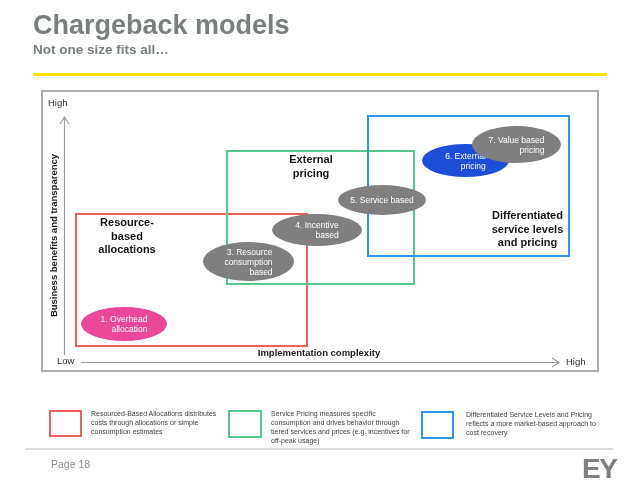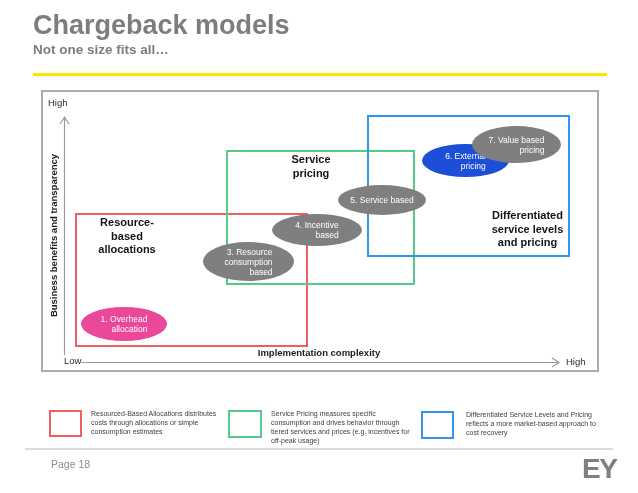--- a/index.html
+++ b/index.html
@@ -44,21 +44,21 @@
 
   <div class="abs canvas"></div>
 
   <div class="abs region" style="left: 75px; top: 213px; width: 233px; height: 134px; border-color: rgb(238, 95, 95);"></div>
   <div class="abs region" style="left: 226px; top: 150px; width: 189px; height: 135px; border-color: rgb(87, 200, 140);"></div>
   <div class="abs region" style="left: 367px; top: 115px; width: 203px; height: 142px; border-color: rgb(46, 150, 239);"></div>
 
   <div class="abs region-label pre" style="left:77px; top:216px; width:100px;">Resource-
 based
 allocations</div>
-  <div class="abs region-label pre" style="left:276px; top:153px; width:70px;">Service
+  <div class="abs region-label pre" style="left:276px; top:153px; width:70px;">External
 pricing</div>
   <div class="abs region-label pre" style="left:477px; top:209px; width:101px;">Differentiated
 service levels
 and pricing</div>
 
   <div class="abs step pre" style="left: 81px; top: 307px; width: 86px; height: 34px; background: #ec4899;">1. Overhead
 allocation</div>
   <div class="abs step pre" style="left: 203px; top: 242px; width: 91px; height: 39px; background: rgb(127, 127, 127);">3. Resource
 consumption
 based</div>
@@ -68,21 +68,21 @@
   <div class="abs step pre" style="left: 422px; top: 144px; width: 87px; height: 33px; background: #1d4ed8;">6. External
 pricing</div>
   <div class="abs step pre" style="left: 472px; top: 126px; width: 89px; height: 37px; background: rgb(127, 127, 127);">7. Value based
 pricing</div>
 
   <svg class="abs axis-svg" style="left:58px; top:109px; width:13px; height:246px;" viewBox="0 0 13 246">
     <line x1="6.5" y1="9" x2="6.5" y2="246" stroke="#9b9b9b" stroke-width="1.2"></line>
     <polyline points="2,15 6.5,8 11,15" fill="none" stroke="#9b9b9b" stroke-width="1.2"></polyline>
   </svg>
   <div class="abs tick" style="left:48px; top:97px;">High</div>
-  <div class="abs tick" style="left:52px; top:355px;padding-left:12px;">Low</div>
+  <div class="abs tick" style="left:45px; top:355px;padding-left:12px;">Low</div>
   <div class="abs axis-label" style="left:-57px; top:230px; width:220px; transform:rotate(-90deg);">Business benefits and transparency</div>
 
   <svg class="abs axis-svg" style="left:81px; top:356px; width:482px; height:13px;" viewBox="0 0 482 13">
     <line x1="0" y1="6.5" x2="477" y2="6.5" stroke="#9b9b9b" stroke-width="1.2"></line>
     <polyline points="471,2 478,6.5 471,11" fill="none" stroke="#9b9b9b" stroke-width="1.2"></polyline>
   </svg>
   <div class="abs tick" style="left:566px; top:356px;">High</div>
   <div class="abs axis-label" style="left:239px; top:347px; width:160px;">Implementation complexity</div>
 
   <div class="abs legend-swatch" style="left: 49px; top: 410px; width: 33px; height: 27px; border-color: rgb(238, 95, 95);"></div>

